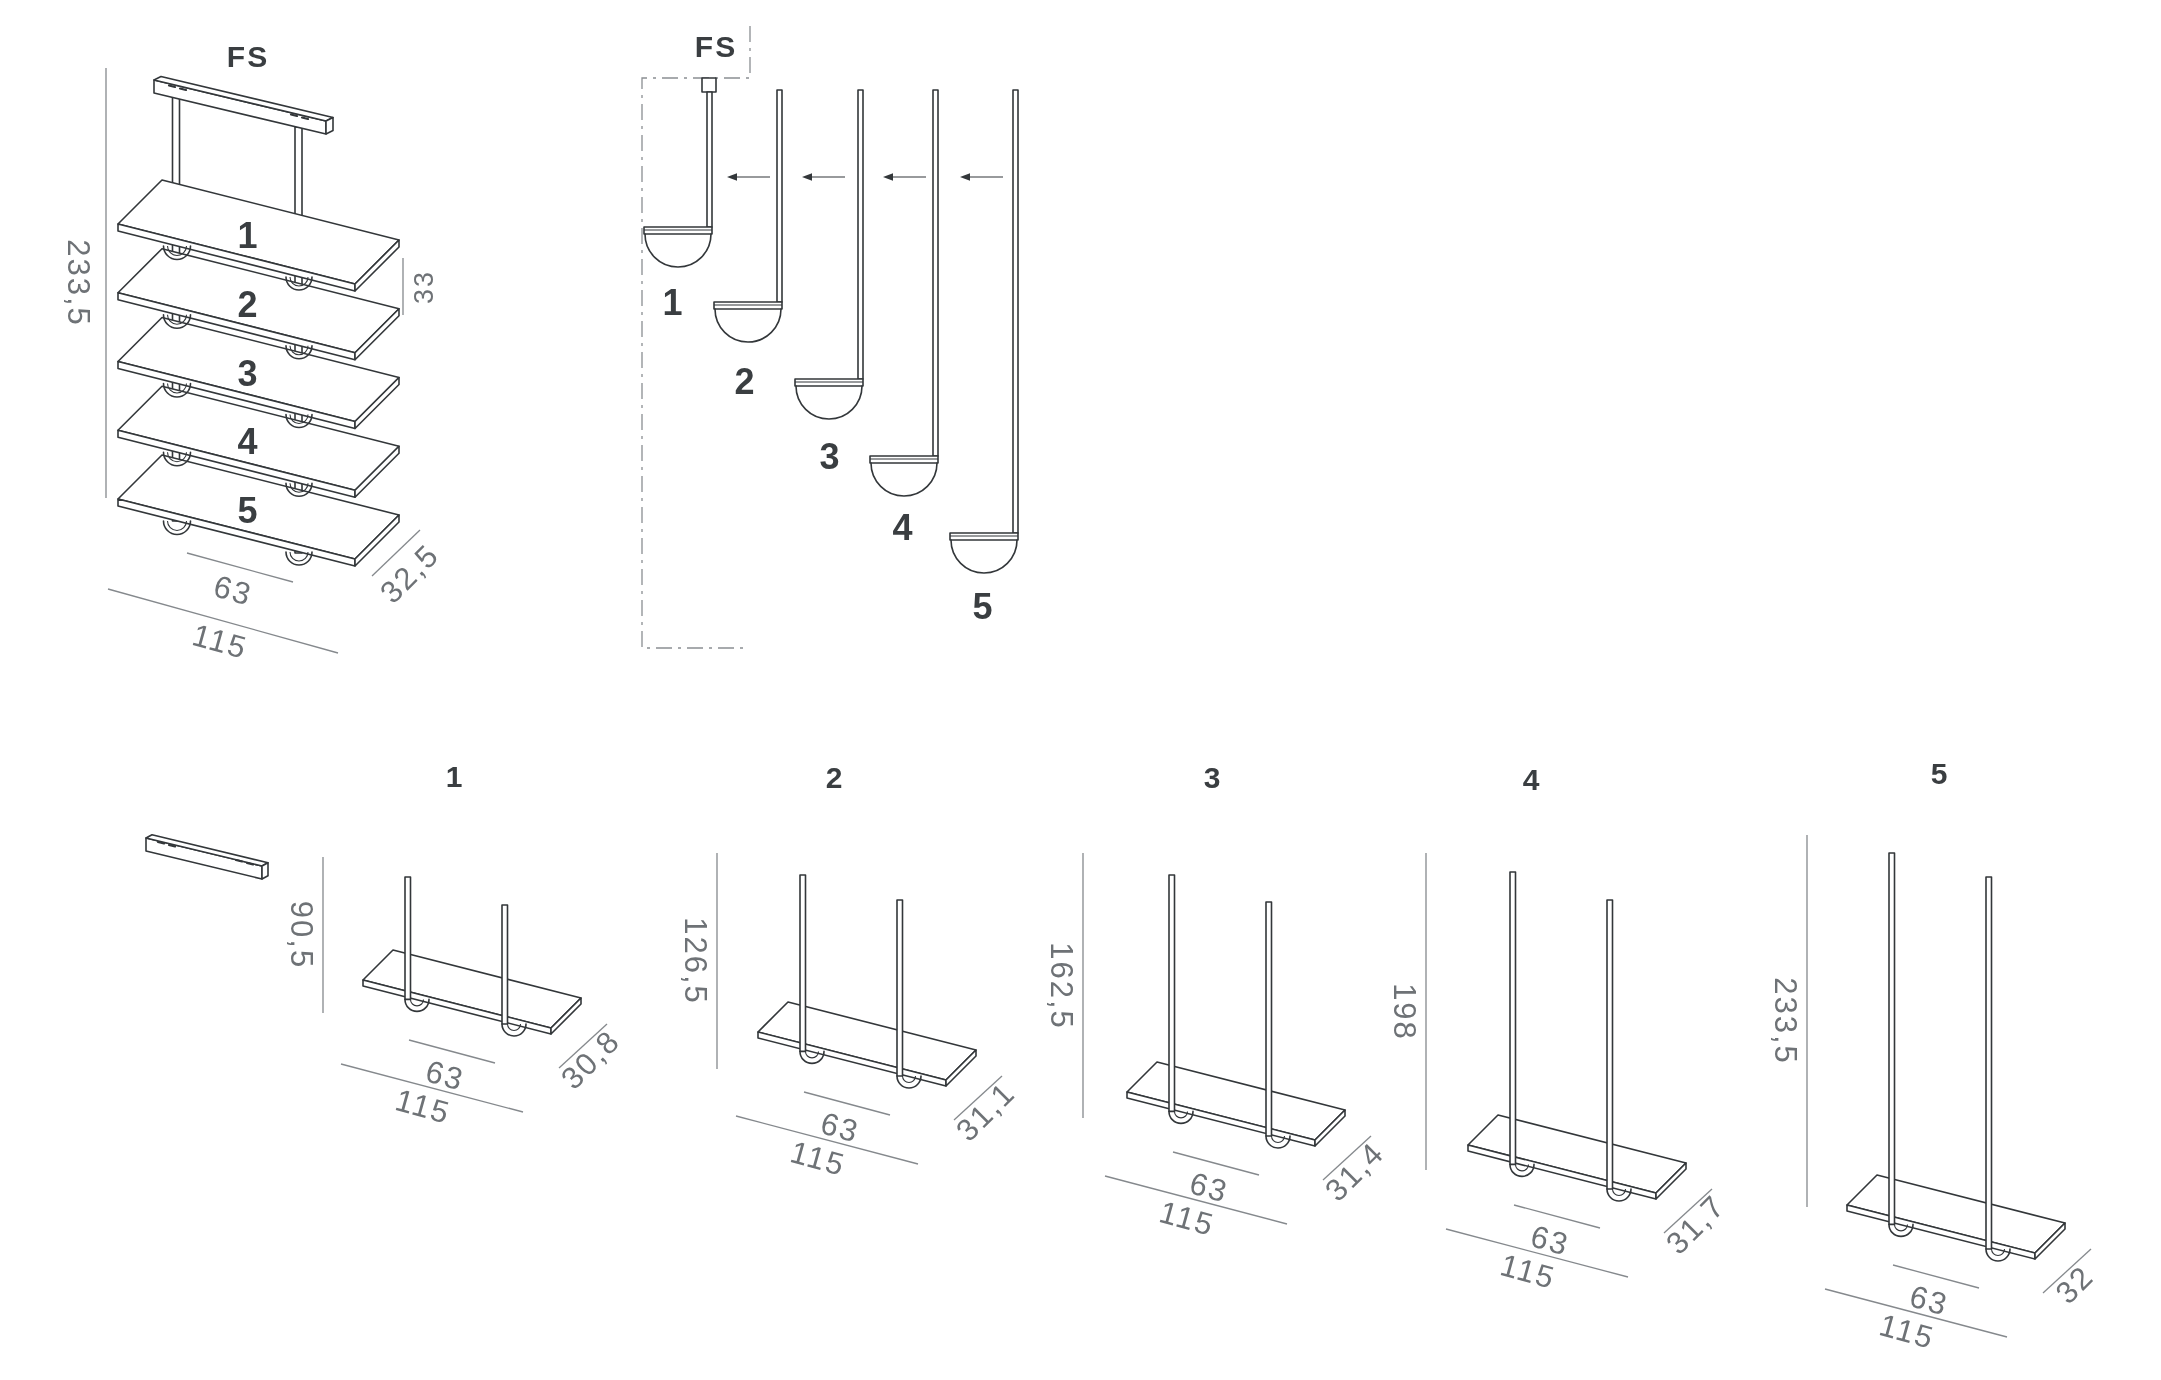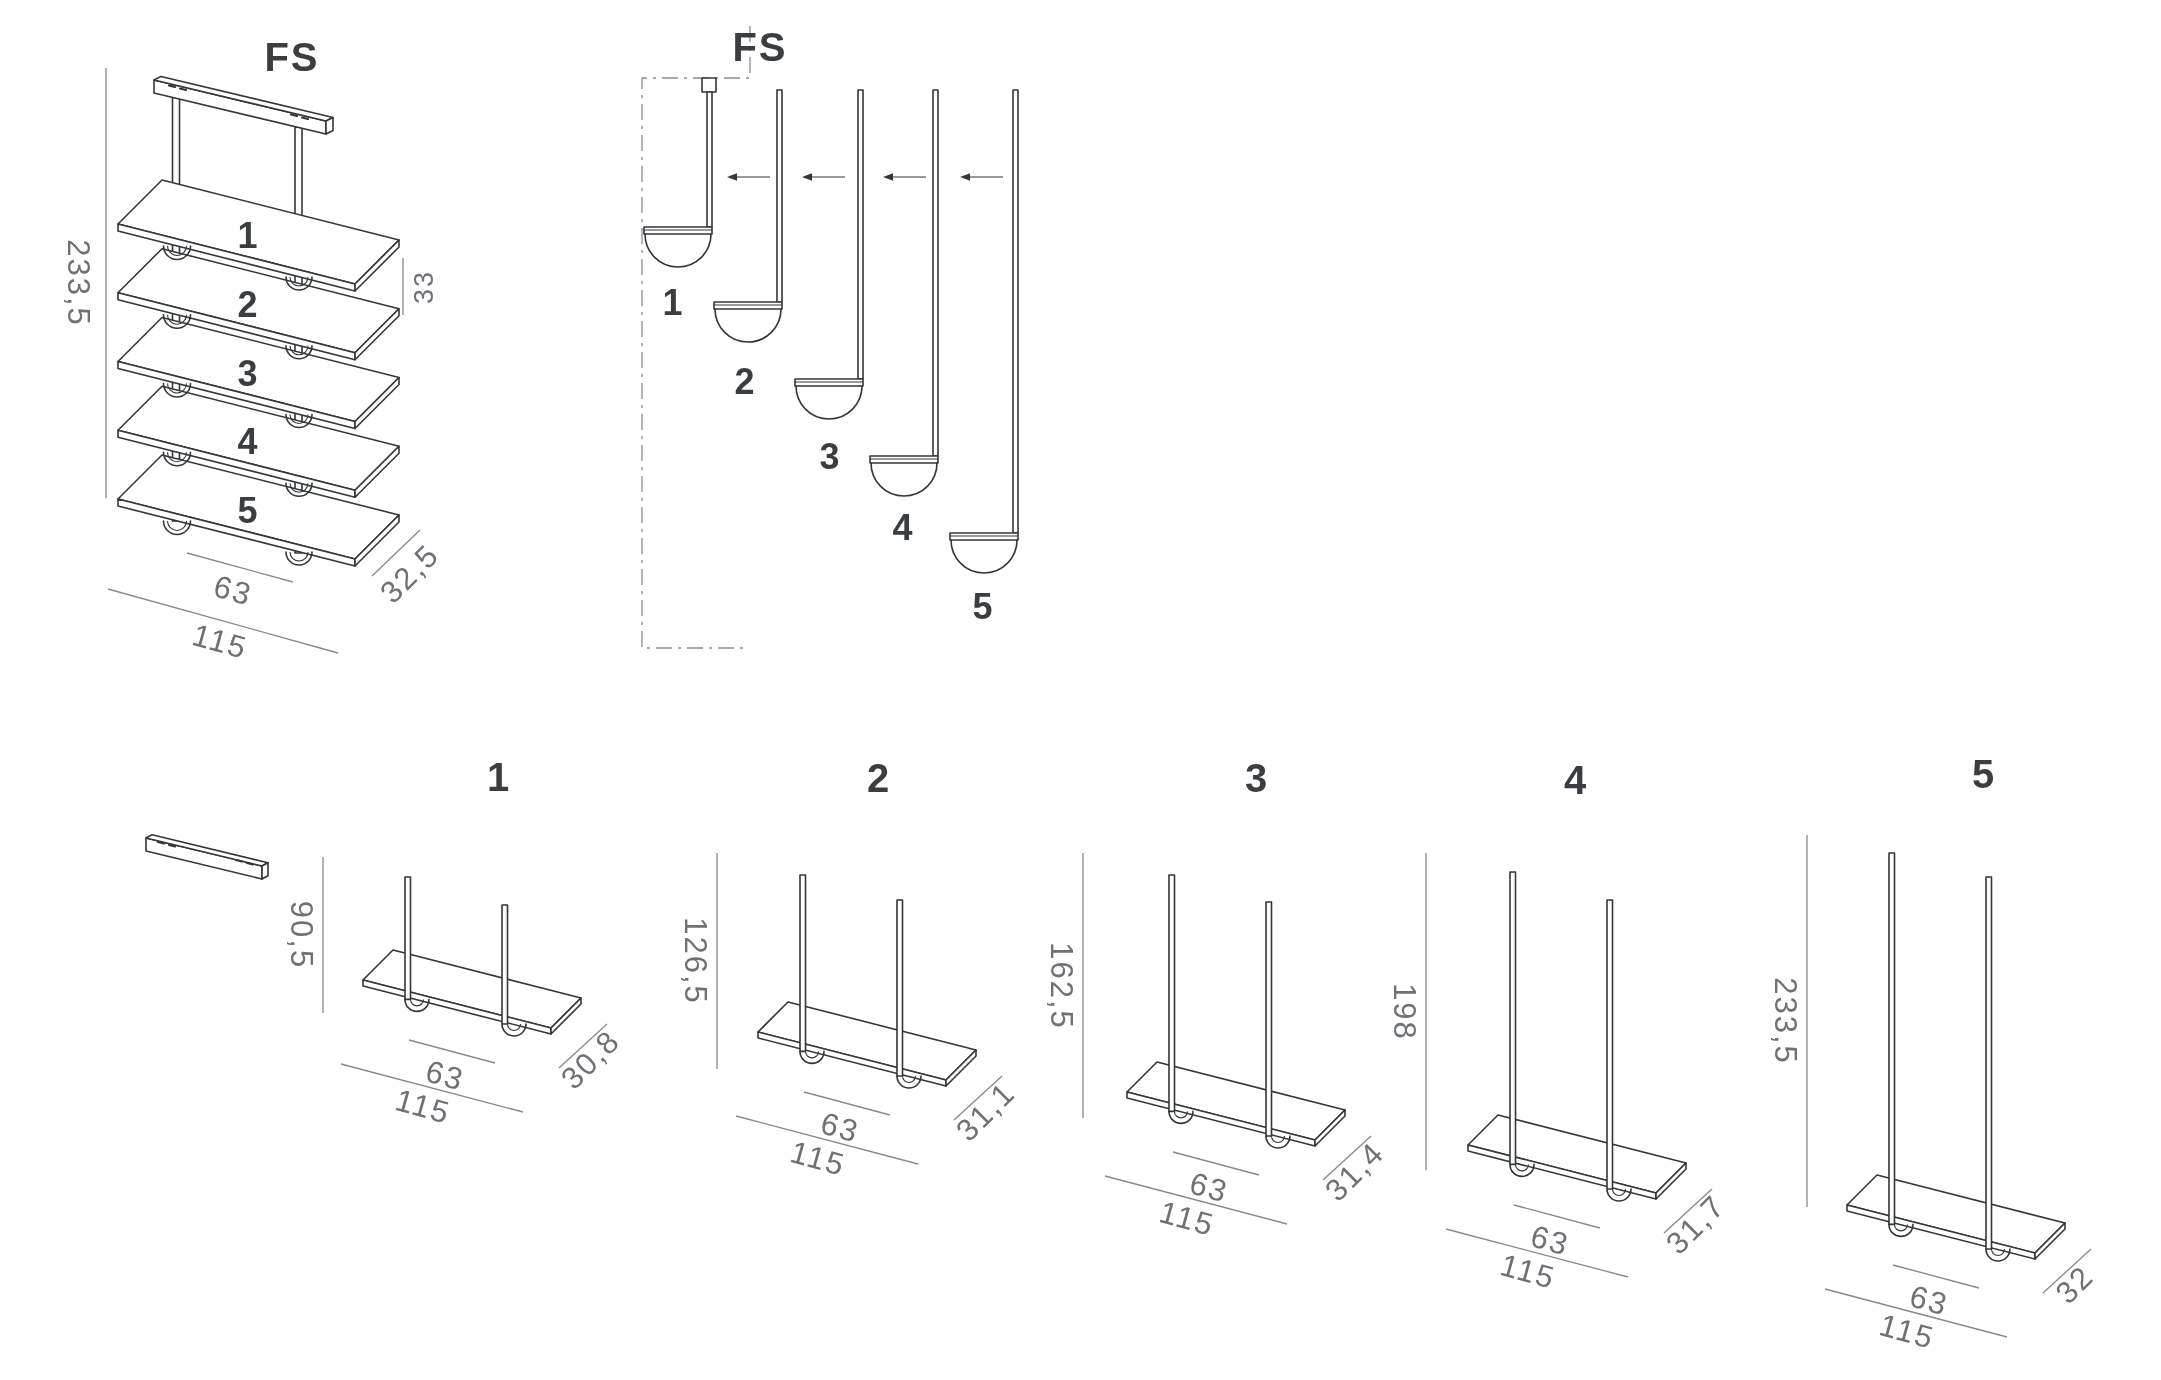--- a/index.html
+++ b/index.html
@@ -8,21 +8,21 @@
   svg{position:absolute;left:0;top:0;}
   .ln{stroke:#33373a;stroke-width:1.6;fill:none;stroke-linecap:round;}
   .fw{stroke:#33373a;stroke-width:1.6;fill:#ffffff;stroke-linejoin:round;}
   .thin{stroke:#33373a;stroke-width:1.1;fill:none;}
   .scr{stroke:#33373a;stroke-width:2.2;fill:none;stroke-linecap:round;}
   .dim{stroke:#85898d;stroke-width:1.3;fill:none;}
   .dd{stroke:#8a8e92;stroke-width:1.3;fill:none;stroke-dasharray:16 6 3 6;}
   .ah{fill:#33373a;stroke:none;}
   .t{position:absolute;white-space:nowrap;transform:translate(-50%,-50%);}
   .b{font-weight:bold;color:#3a3e41;font-size:36px;letter-spacing:1px;}
-  .b38{font-weight:bold;color:#3a3e41;font-size:40px;letter-spacing:2px;margin-left:44px;}
+  .b38{font-weight:bold;color:#3a3e41;font-size:30px;letter-spacing:2px;}
   .d{font-size:31px;color:#6e7276;letter-spacing:2px;}
   .sm{font-size:27px;}
   .r90{transform:translate(-50%,-50%) rotate(90deg);}
   .rm90{transform:translate(-50%,-50%) rotate(-90deg);}
   .r15{transform:translate(-50%,-50%) rotate(15.5deg);}
   .rm45{transform:translate(-50%,-50%) rotate(-45deg);}
 </style>
 </head>
 <body>
 

